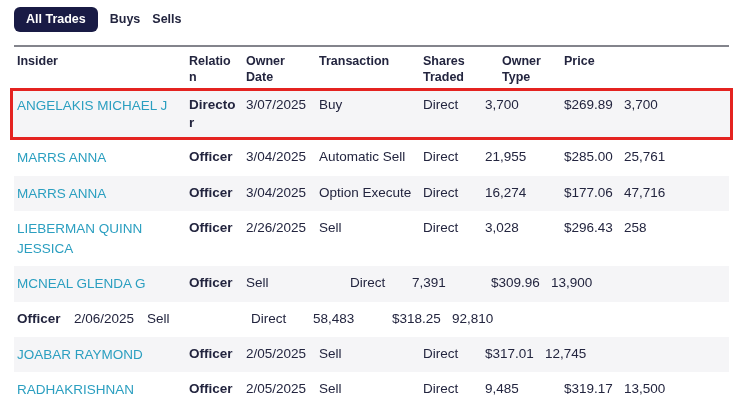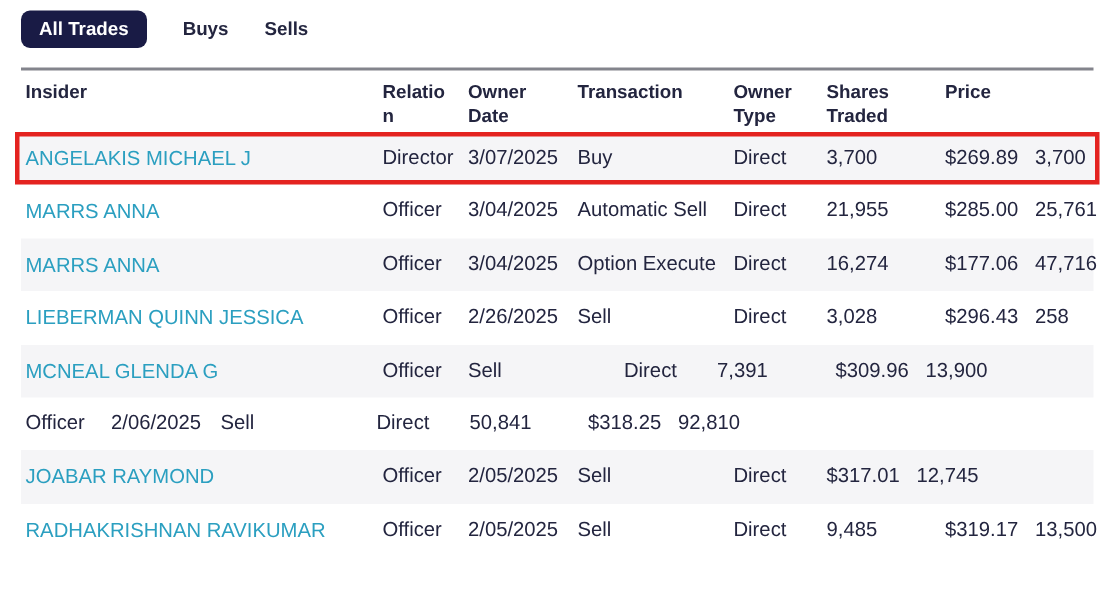--- a/index.html
+++ b/index.html
@@ -8,34 +8,34 @@
     --teal:#2b9fc0;
     --alt-bg:#f5f5f7;
     --hl-red:#e42320;
     --rule:#83848c;
   }
   *{box-sizing:border-box;margin:0;padding:0;}
   html,body{width:743px;height:405px;background:#ffffff;overflow:hidden;}
   body{font-family:"Liberation Sans", sans-serif;color:var(--navy);}
 
   
-  .tabs{display:flex;align-items:center;gap:24px;margin:7px 0 13px 14px;}
+  .tabs{display:flex;align-items:center;gap:12px;margin:7px 0 13px 14px;}
   .tab{border:none;background:transparent;font-family:inherit;
        font-size:12.5px;font-weight:700;color:var(--navy);
        padding:4px 0;cursor:pointer;line-height:1.2;}
   .tab.active{background:var(--tab-bg);color:#ffffff;border-radius:6px;
        padding:5px 12px;}
 
   
   .table{margin:0 14px;border-top:2px solid var(--rule);}
   .row{display:flex;align-items:flex-start;padding:8px 0 8px 3px;min-height:35px;}
   .cell{flex:0 0 auto;font-size:13.5px;line-height:1.35;color:var(--navy);
         padding-right:8px;overflow-wrap:break-word;}
-  .c0{width:238px;}
-  .c1{width:57px;}
+  .c0{width:172px;}
+  .c1{width:57px;font-weight:bold;}
   .c2{width:73px;}
   .c3{width:104px;}
   .c4{width:62px;}
   .c5{width:79px;}
   .c6{width:60px;}
   .c7{width:66px;padding-right:0;}
 
   .thead{padding-top:6px;padding-bottom:2px;min-height:40px;}
   .thead .cell{font-size:12.5px;font-weight:700;line-height:1.3;}
 
@@ -54,22 +54,22 @@
   <button class="tab">Buys</button>
   <button class="tab">Sells</button>
 </div>
 
 <div class="table">
   <div class="row thead">
     <div class="cell c0">Insider</div>
     <div class="cell c1">Relation</div>
     <div class="cell c2">Owner Date</div>
     <div class="cell c3">Transaction</div>
+    <div class="cell c5">Shares Traded</div>
     <div class="cell c4">Owner Type</div>
-    <div class="cell c5">Shares Traded</div>
     <div class="cell c6">Price</div>
   </div>
 
   <div class="tbody">
 
     <div class="row highlighted">
       <div class="cell c0"><a class="insider-link">ANGELAKIS MICHAEL J</a></div>
       <div class="cell c1">Director</div>
       <div class="cell c2">3/07/2025</div>
       <div class="cell c3">Buy</div>
@@ -120,21 +120,21 @@
       <div class="cell c5">7,391</div>
       <div class="cell c6">$309.96</div>
       <div class="cell c7">13,900</div>
     </div>
 
     <div class="row">
       <div class="cell c1">Officer</div>
       <div class="cell c2">2/06/2025</div>
       <div class="cell c3">Sell</div>
       <div class="cell c4">Direct</div>
-      <div class="cell c5">50,841</div>
+      <div class="cell c5">58,483</div>
       <div class="cell c6">$318.25</div>
       <div class="cell c7">92,810</div>
     </div>
 
     <div class="row">
       <div class="cell c0"><a class="insider-link">JOABAR RAYMOND</a></div>
       <div class="cell c1">Officer</div>
       <div class="cell c2">2/05/2025</div>
       <div class="cell c3">Sell</div>
       <div class="cell c4">Direct</div>

